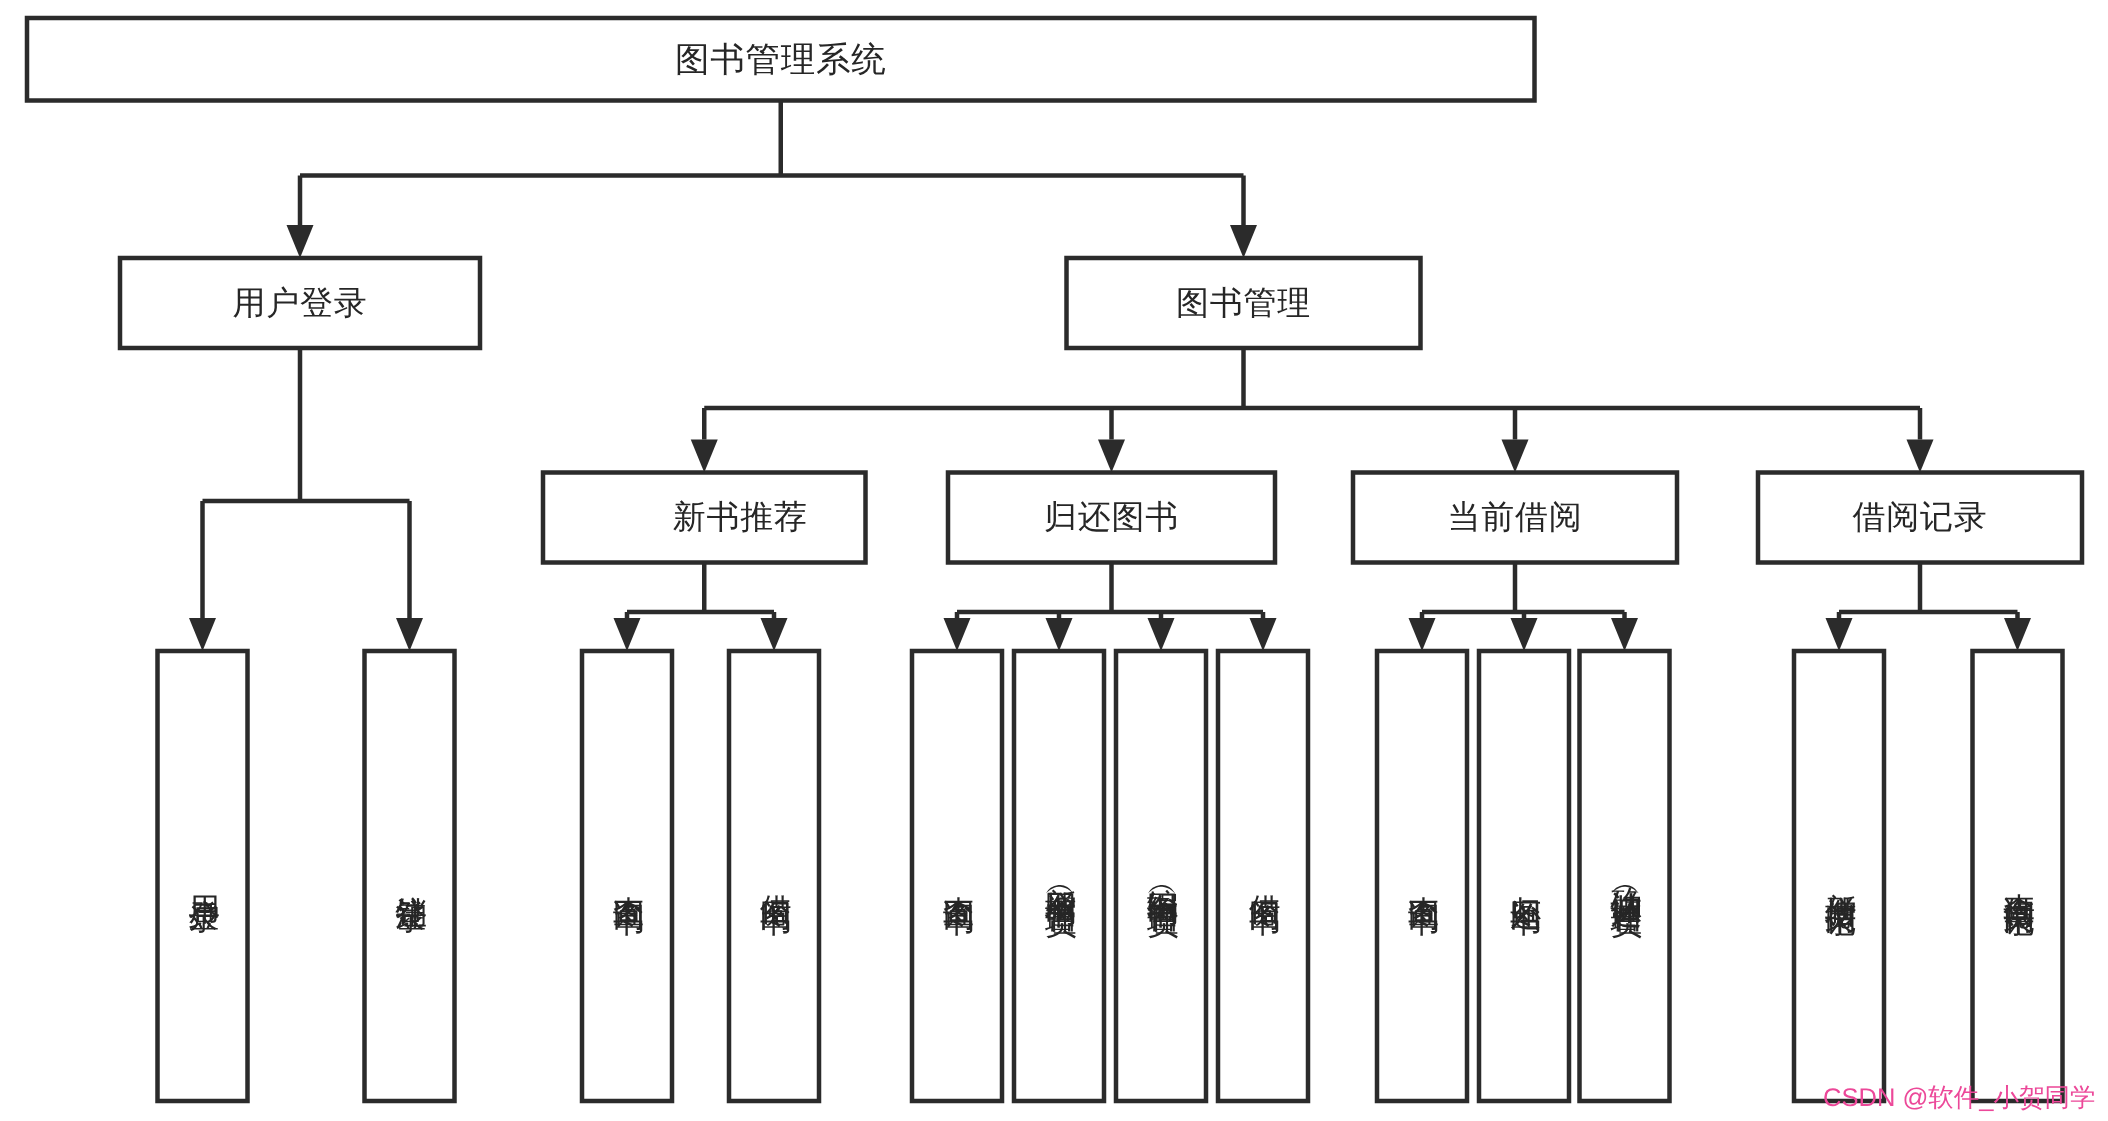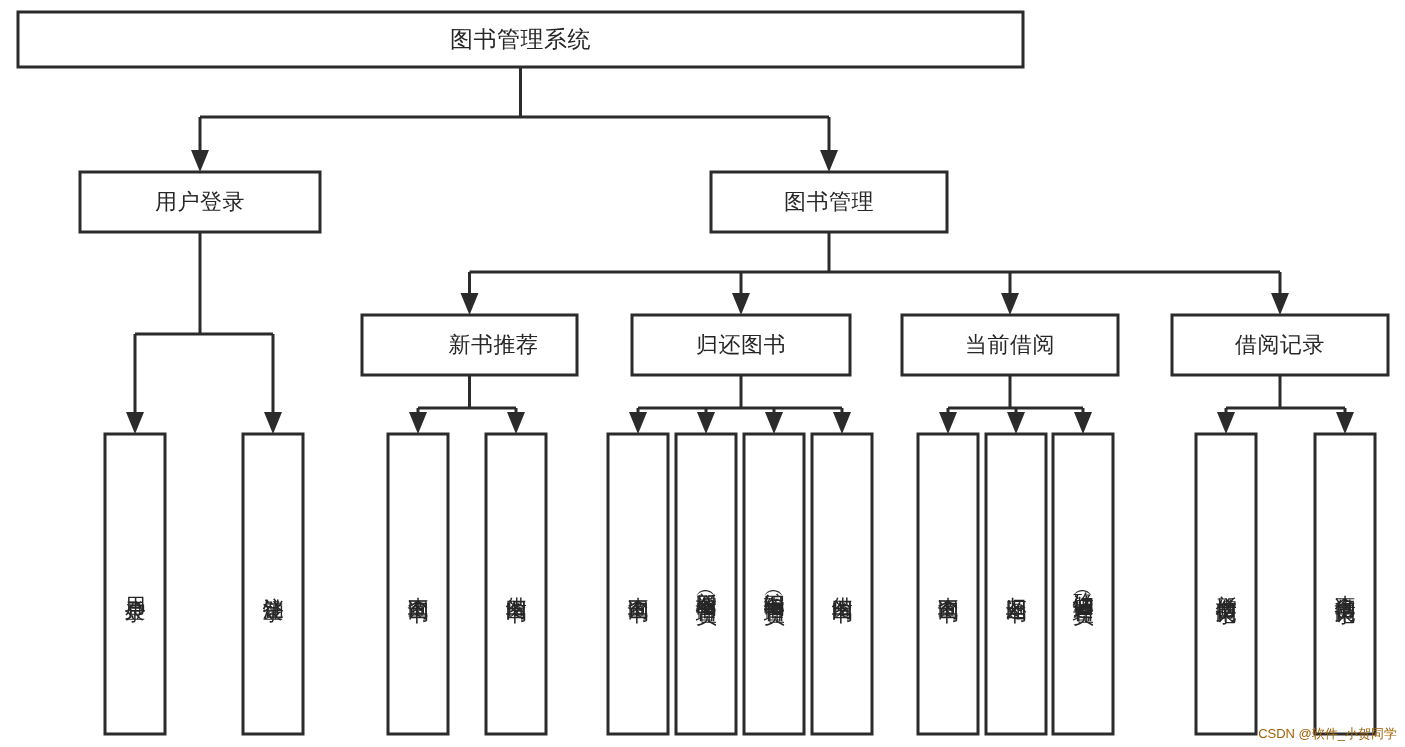--- a/index.html
+++ b/index.html
@@ -61,22 +61,22 @@
     letter-spacing: 2px;
     line-height: 1.35;
   }
   .node-label.root {
     font-size: 23px;
   }
   .watermark {
     position: absolute;
     right: 8px;
     bottom: 4px;
-    font-size: 13px;
-    color: #a16207;
+    font-size: 17px;
+    color: #ec4899;
     font-family: "Liberation Sans", "DejaVu Sans", sans-serif;
     white-space: nowrap;
     user-select: none;
   }
   .hit-area {
     position: absolute;
     background: transparent;
   }
 </style>
 </head>

